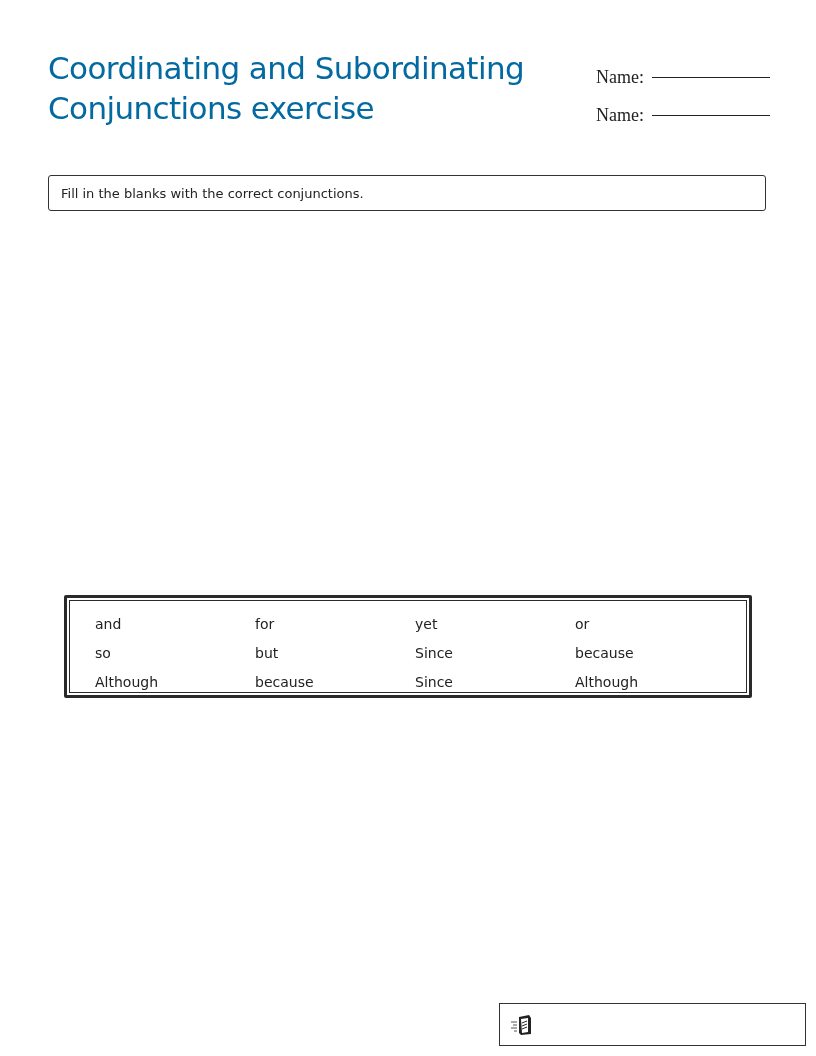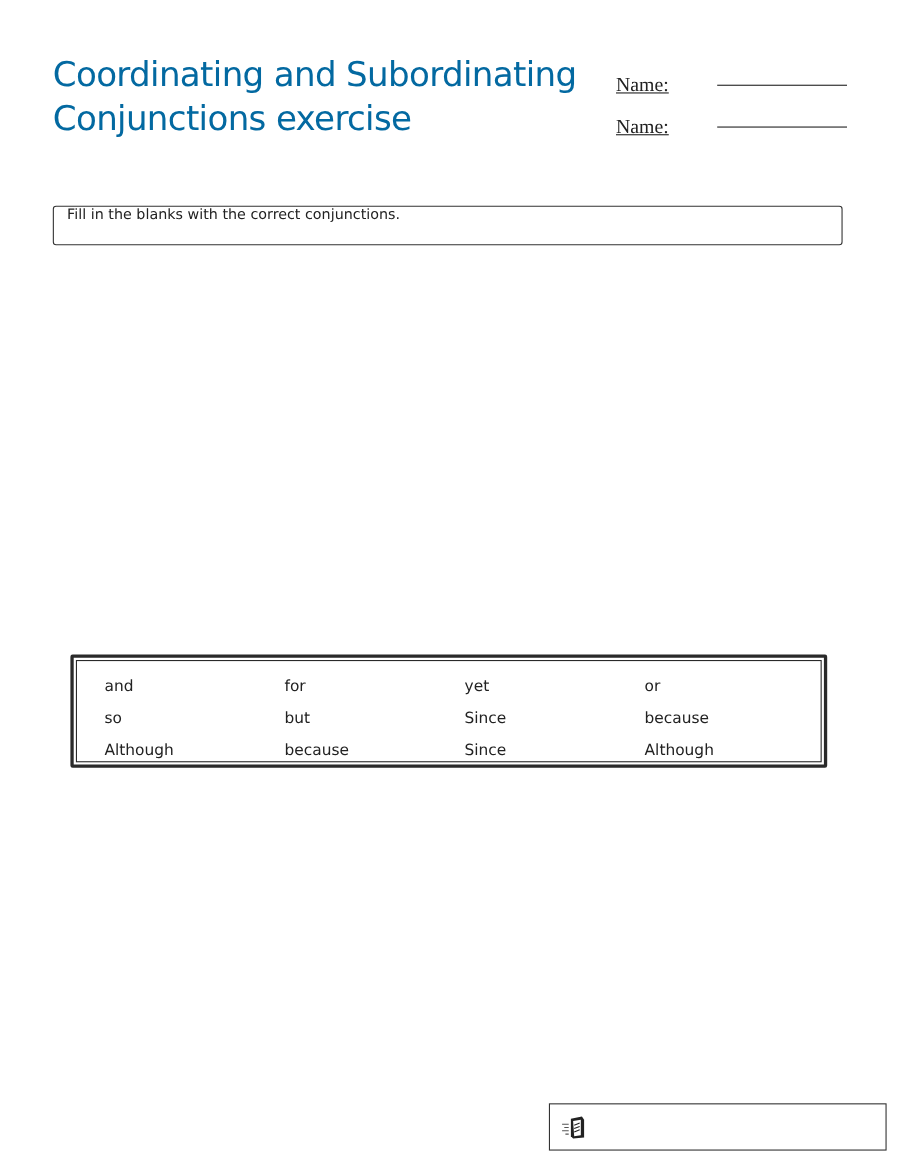--- a/index.html
+++ b/index.html
@@ -29,24 +29,23 @@
       letter-spacing: -0.6px;
     }
     .meta {
       position: absolute;
       top: 50px;
       left: 560px;
       width: 210px;
     }
     .meta-row {
       display: flex;
-      justify-content: space-between;
+      justify-content: flex-end;
       align-items: flex-end;
       height: 38px;
-      text-decoration: underline;
     }
     .meta-label {
       font-family: "Liberation Serif", serif;
       font-size: 18px;
       color: #222;
       margin-right: 8px;
       line-height: 22px;
     }
     .meta-line {
       width: 118px;
@@ -58,24 +57,23 @@
       position: absolute;
       left: 48px;
       top: 175px;
       width: 718px;
       height: 36px;
       box-sizing: border-box;
       border: 1.3px solid #333;
       border-radius: 3px;
       padding: 0 12px;
       display: flex;
-      align-items: flex-start;
+      align-items: center;
       font-size: 13px;
       color: #222;
-      margin-top: 12px;
     }
     .word-bank {
       position: absolute;
       left: 64px;
       top: 595px;
       width: 688px;
       height: 103px;
       box-sizing: border-box;
       border: 3px solid #2a2a2a;
       border-radius: 2px;
@@ -85,21 +83,20 @@
       width: 100%;
       height: 100%;
       box-sizing: border-box;
       border: 1.5px solid #2a2a2a;
       padding: 8px 0 0 25px;
     }
     .wb-row {
       display: flex;
       height: 29px;
       align-items: center;
-      justify-content: space-between;
     }
     .wb-cell {
       width: 160px;
       font-size: 14px;
       color: #222;
     }
     .footer {
       position: absolute;
       left: 499px;
       top: 1003px;

